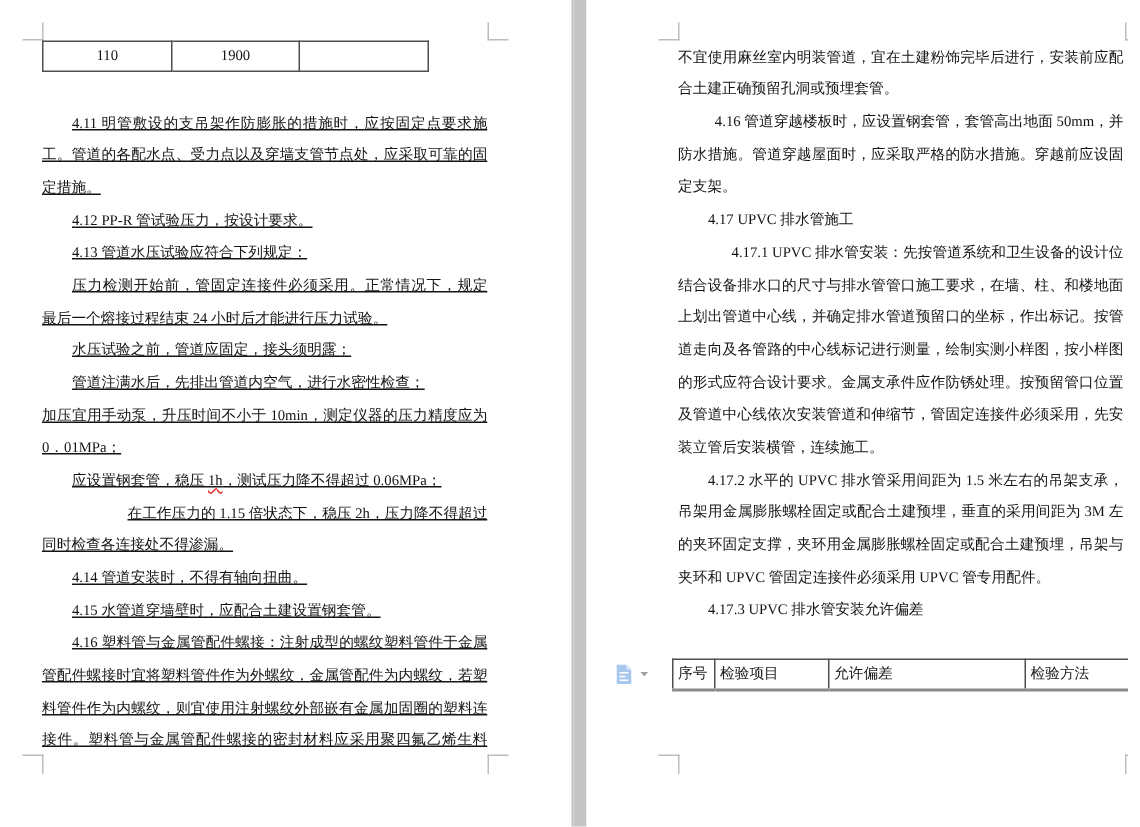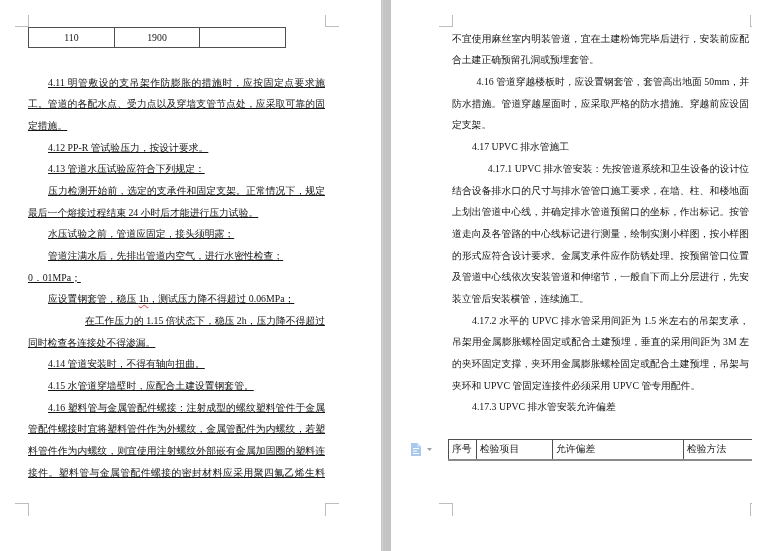--- a/index.html
+++ b/index.html
@@ -62,24 +62,25 @@
     </tr>
   </tbody>
     </table>
 
   <div class="textblock" style="left:28px; top:71.5px;text-decoration:underline;">
     <div class="ln ind full">4.11 明管敷设的支吊架作防膨胀的措施时，应按固定点要求施</div>
     <div class="ln full">工。管道的各配水点、受力点以及穿墙支管节点处，应采取可靠的固</div>
     <div class="ln">定措施。</div>
     <div class="ln ind">4.12 PP-R 管试验压力，按设计要求。</div>
     <div class="ln ind">4.13 管道水压试验应符合下列规定：</div>
-    <div class="ln ind full">压力检测开始前，选定的支承件和固定支架。正常情况下，规定</div>
+    <div class="ln ind full">压力检测开始前，管固定连接件必须采用。正常情况下，规定</div>
     <div class="ln">最后一个熔接过程结束 24 小时后才能进行压力试验。</div>
     <div class="ln ind">水压试验之前，管道应固定，接头须明露；</div>
     <div class="ln ind">管道注满水后，先排出管道内空气，进行水密性检查；</div>
+    <div class="ln full">加压宜用手动泵，升压时间不小于 10min，测定仪器的压力精度应为</div>
     <div class="ln">0．01MPa；</div>
     <div class="ln ind"><span>应设置钢套管，稳压 </span><span class="spell">1h</span><span>，测试压力降不得超过 0.06MPa；</span></div>
     <div class="ln ind full">在工作压力的 1.15 倍状态下，稳压 2h，压力降不得超过 0.03MPa，</div>
     <div class="ln">同时检查各连接处不得渗漏。</div>
     <div class="ln ind">4.14 管道安装时，不得有轴向扭曲。</div>
     <div class="ln ind">4.15 水管道穿墙壁时，应配合土建设置钢套管。</div>
     <div class="ln ind full">4.16 塑料管与金属管配件螺接：注射成型的螺纹塑料管件于金属</div>
     <div class="ln full">管配件螺接时宜将塑料管件作为外螺纹，金属管配件为内螺纹，若塑</div>
     <div class="ln full">料管件作为内螺纹，则宜使用注射螺纹外部嵌有金属加固圈的塑料连</div>
     <div class="ln full">接件。塑料管与金属管配件螺接的密封材料应采用聚四氟乙烯生料带，</div>
@@ -99,21 +100,21 @@
     <div class="ln">合土建正确预留孔洞或预埋套管。</div>
     <div class="ln ind full">4.16 管道穿越楼板时，应设置钢套管，套管高出地面 50mm，并有</div>
     <div class="ln full">防水措施。管道穿越屋面时，应采取严格的防水措施。穿越前应设固</div>
     <div class="ln">定支架。</div>
     <div class="ln ind">4.17 UPVC 排水管施工</div>
     <div class="ln ind full">4.17.1 UPVC 排水管安装：先按管道系统和卫生设备的设计位置，</div>
     <div class="ln full">结合设备排水口的尺寸与排水管管口施工要求，在墙、柱、和楼地面</div>
     <div class="ln full">上划出管道中心线，并确定排水管道预留口的坐标，作出标记。按管</div>
     <div class="ln full">道走向及各管路的中心线标记进行测量，绘制实测小样图，按小样图</div>
     <div class="ln full">的形式应符合设计要求。金属支承件应作防锈处理。按预留管口位置</div>
-    <div class="ln full">及管道中心线依次安装管道和伸缩节，一般自下而上分层进行，先安</div>
+    <div class="ln full">及管道中心线依次安装管道和伸缩节，管固定连接件必须采用，先安</div>
     <div class="ln">装立管后安装横管，连续施工。</div>
     <div class="ln ind full">4.17.2 水平的 UPVC 排水管采用间距为 1.5 米左右的吊架支承，</div>
     <div class="ln full">吊架用金属膨胀螺栓固定或配合土建预埋，垂直的采用间距为 3M 左右</div>
     <div class="ln full">的夹环固定支撑，夹环用金属膨胀螺栓固定或配合土建预埋，吊架与</div>
     <div class="ln">夹环和 UPVC 管固定连接件必须采用 UPVC 管专用配件。</div>
     <div class="ln ind">4.17.3 UPVC 排水管安装允许偏差</div>
   </div>
 
   <div class="paste-btn">
     <span>

